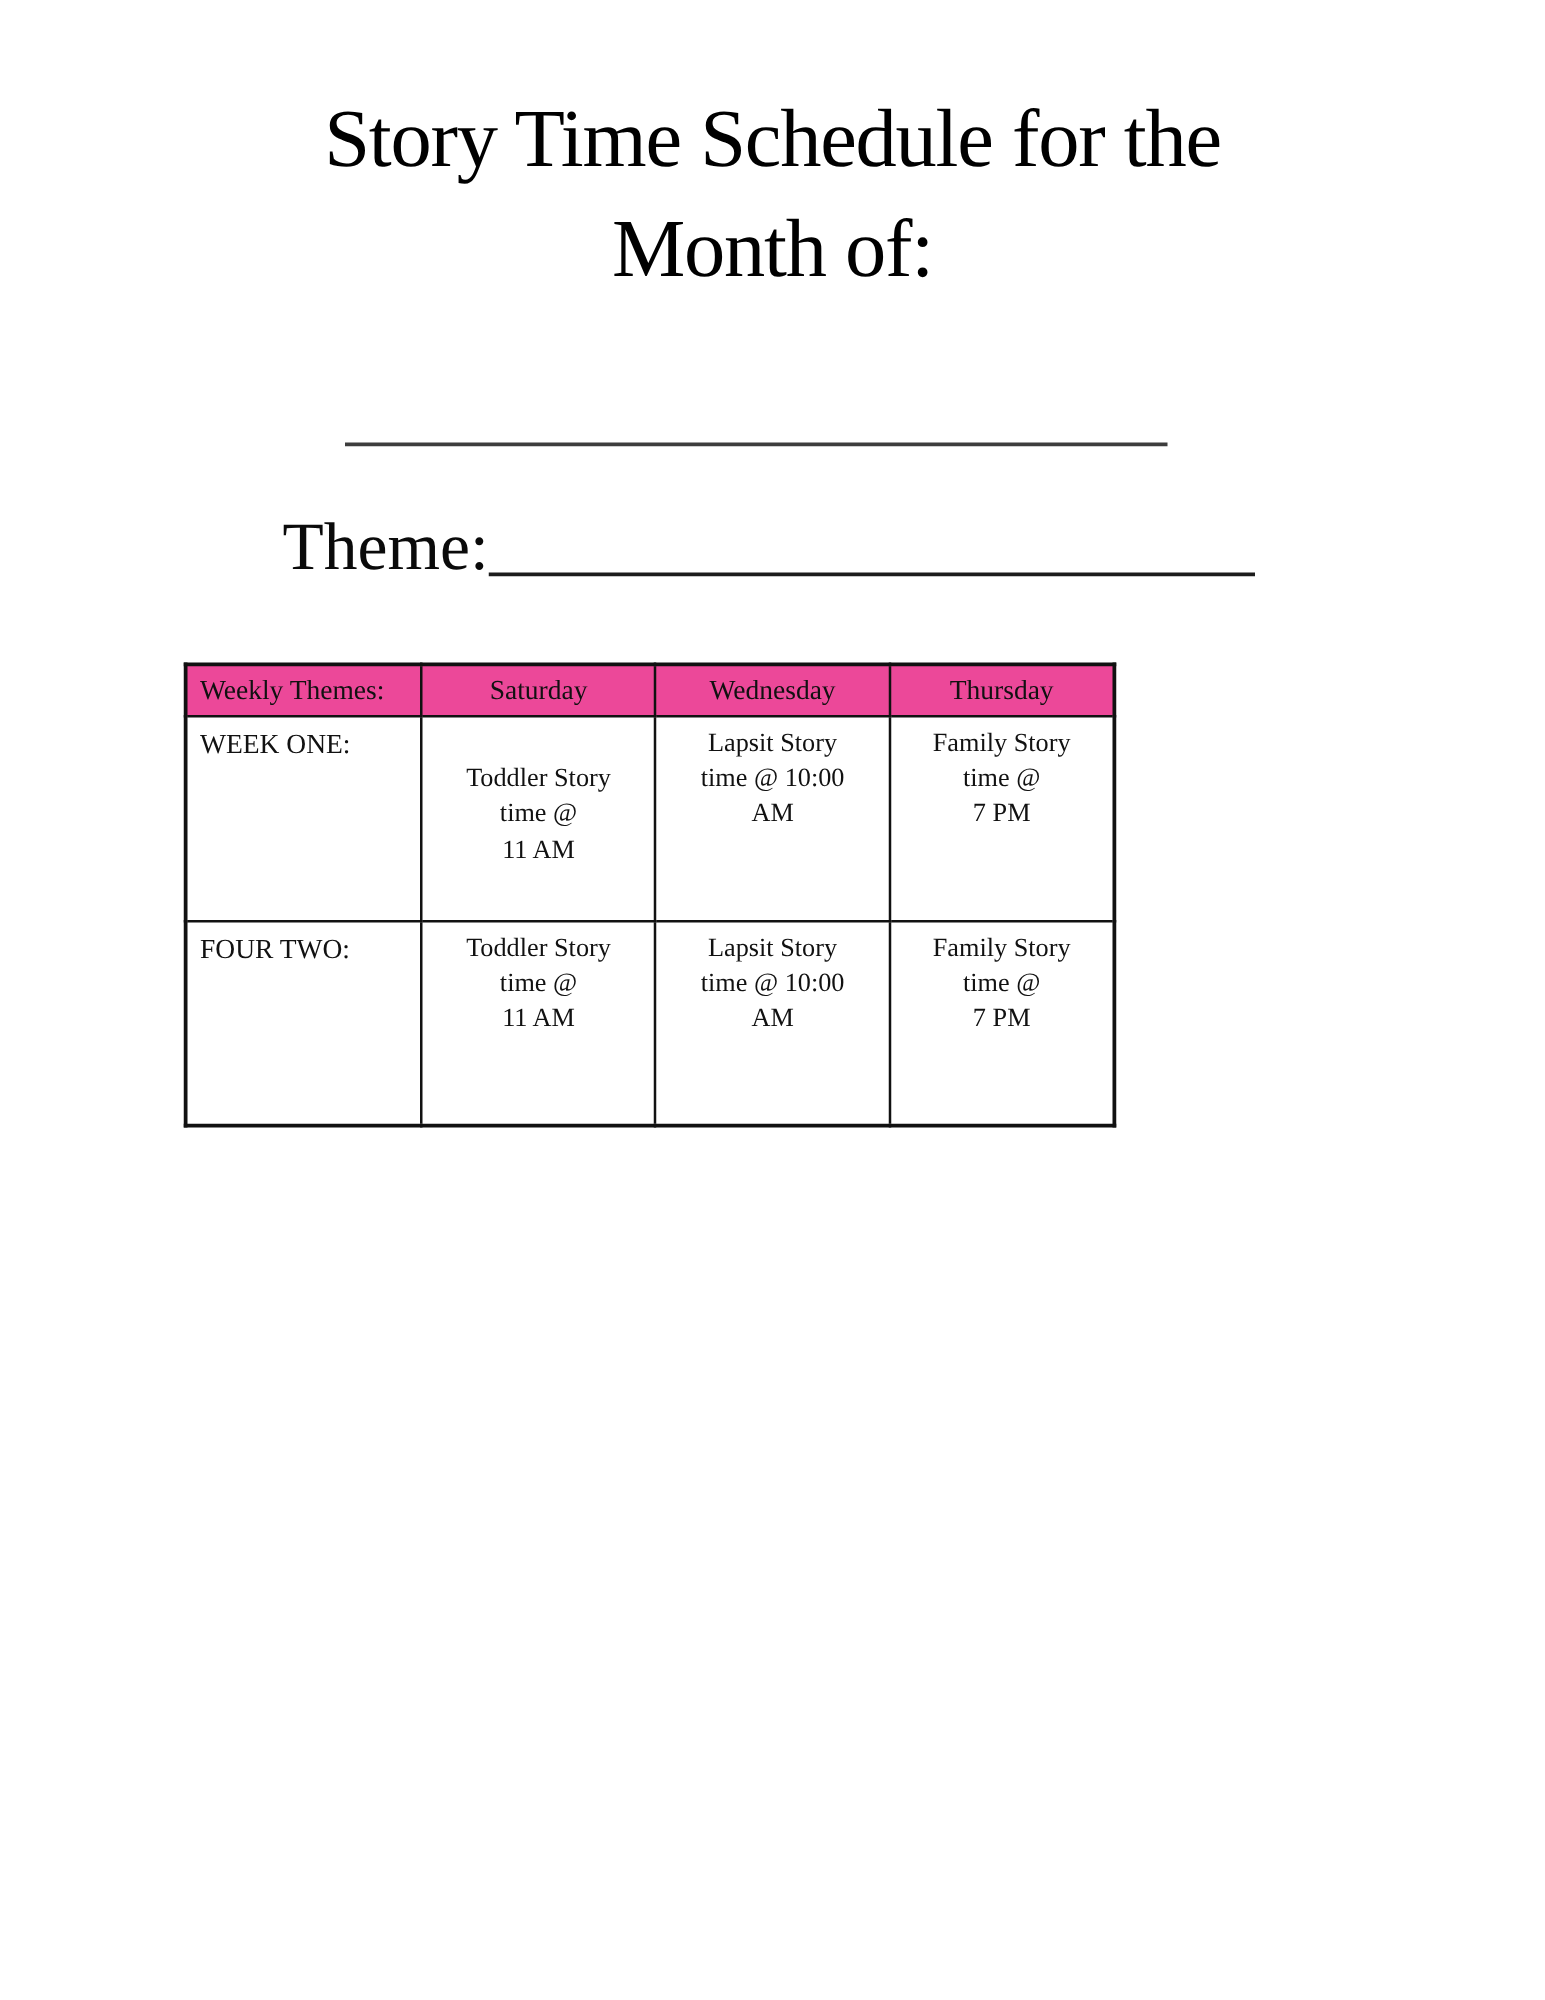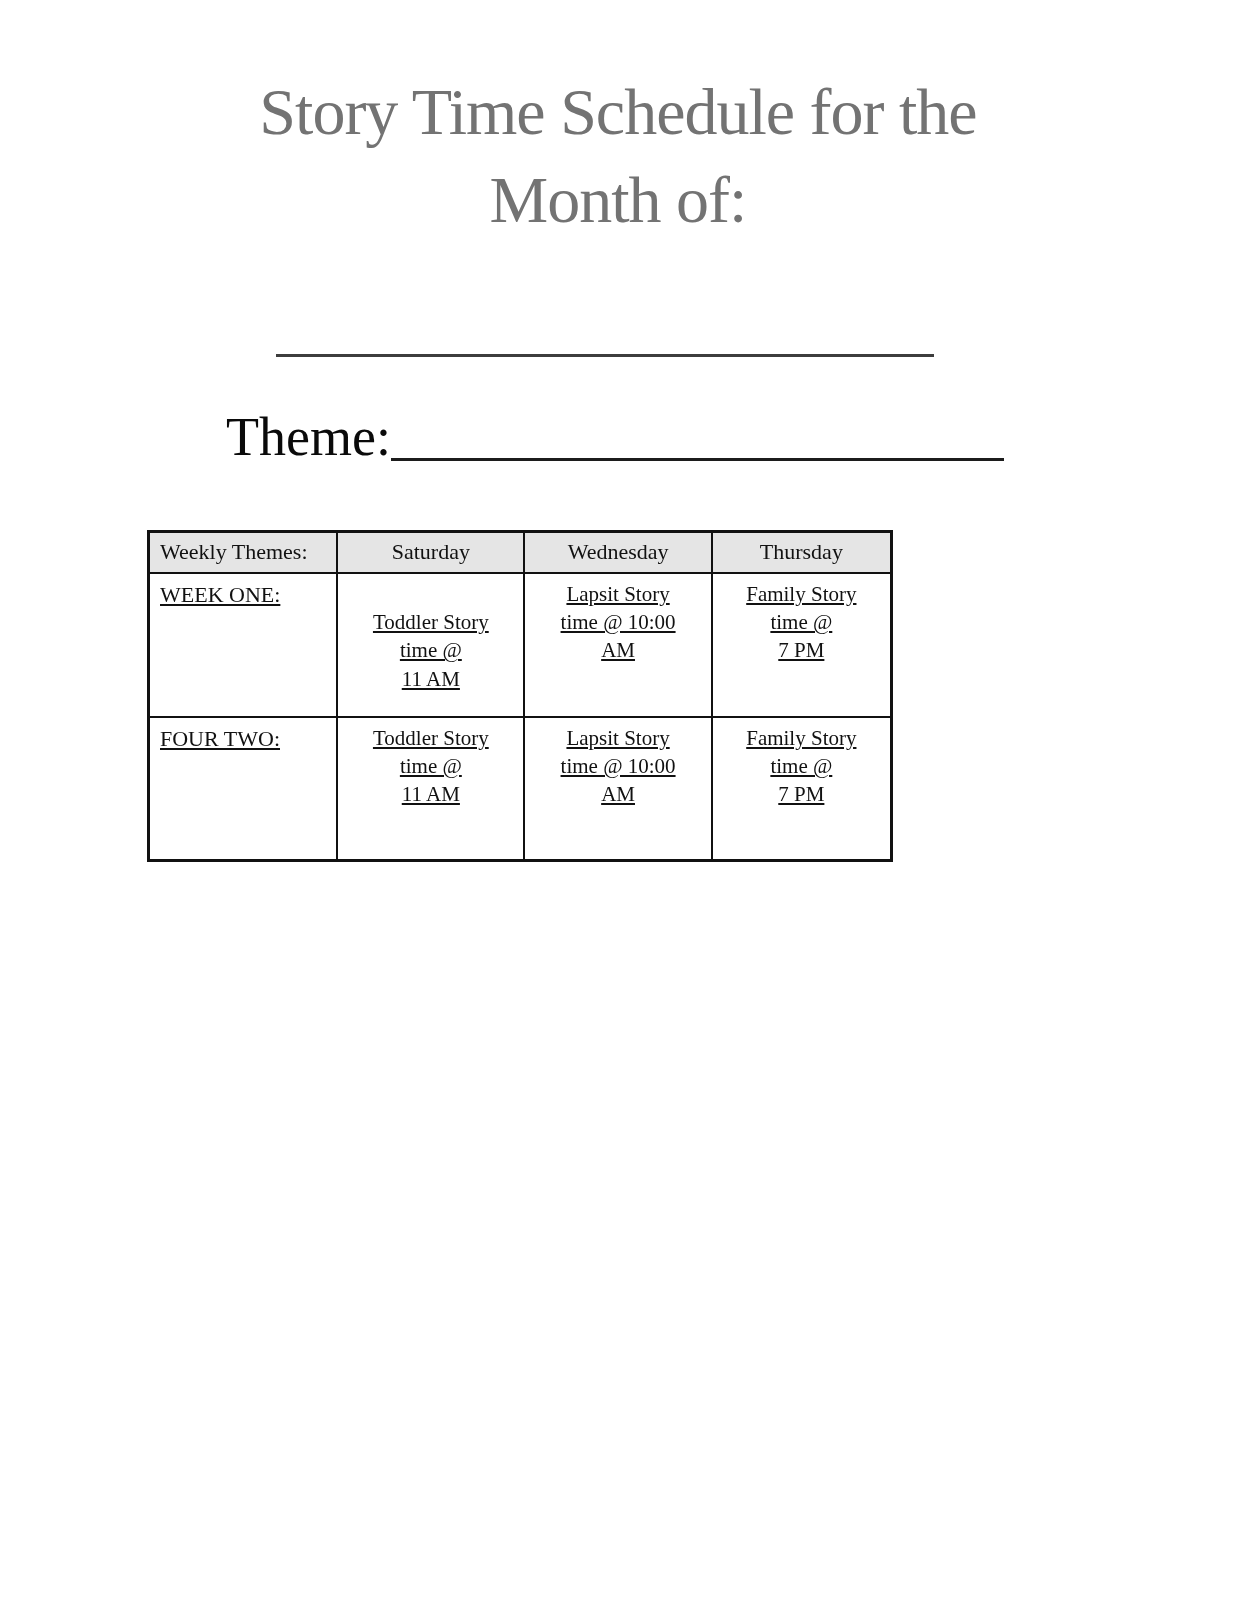--- a/index.html
+++ b/index.html
@@ -22,21 +22,21 @@
     position: absolute;
     top: 68px;
     left: 0;
     width: 1236px;
     text-align: center;
     font-size: 66px;
     font-weight: 500;
     line-height: 1.33;
     letter-spacing: -1px;
     white-space: pre-line;
-    color: #737373;
+    color: #000000;
   }
 
   .month-blank-line {
     position: absolute;
     top: 354px;
     left: 276px;
     width: 658px;
     height: 0;
     border-top: 3px solid #3d3d3d;
   }
@@ -82,40 +82,39 @@
     font-feature-settings: "onum";
   }
 
   table.schedule col.c0 { width: 25.4%; }
   table.schedule col.c1 { width: 25.2%; }
   table.schedule col.c2 { width: 25.2%; }
   table.schedule col.c3 { width: 24.2%; }
 
   table.schedule th {
     height: 41px;
-    background: #e5e5e5;
+    background: #ec4899;
     font-size: 22px;
     text-align: center;
     padding: 2px 1px;
   }
 
   table.schedule th.col-themes {
     text-align: left;
     padding-left: 10px;
   }
 
   table.schedule td {
-    height: 144px;
+    height: 164px;
     vertical-align: top;
     font-size: 21px;
     line-height: 1.35;
     text-align: center;
     padding: 6px 8px 4px 8px;
     white-space: pre-line;
-    text-decoration: underline;
   }
 
   table.schedule td.week-label {
     text-align: left;
     font-size: 22px;
     padding-left: 10px;
   }
 </style>
 </head>
 <body>

